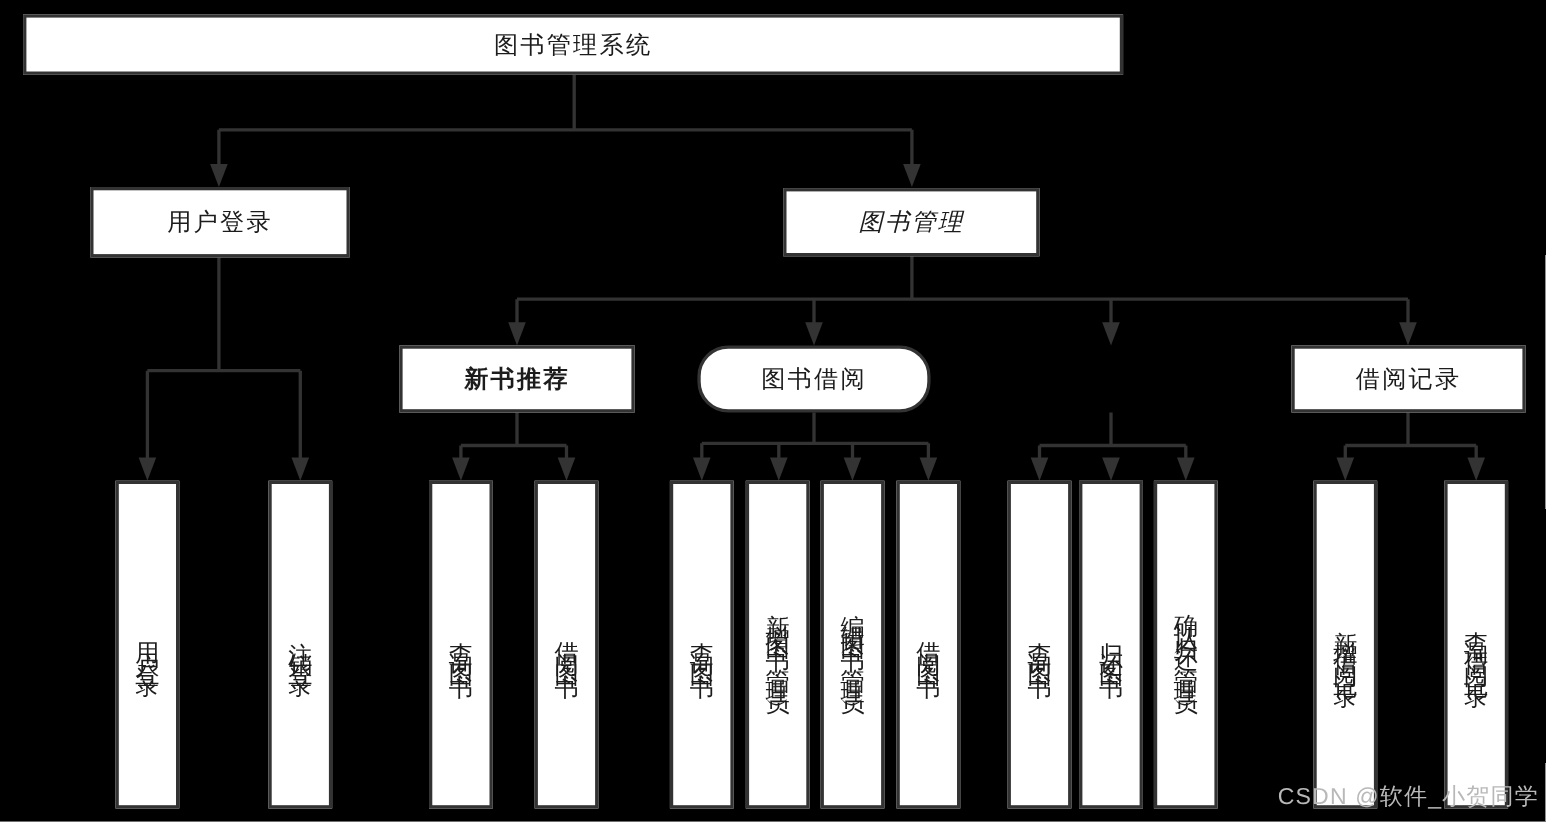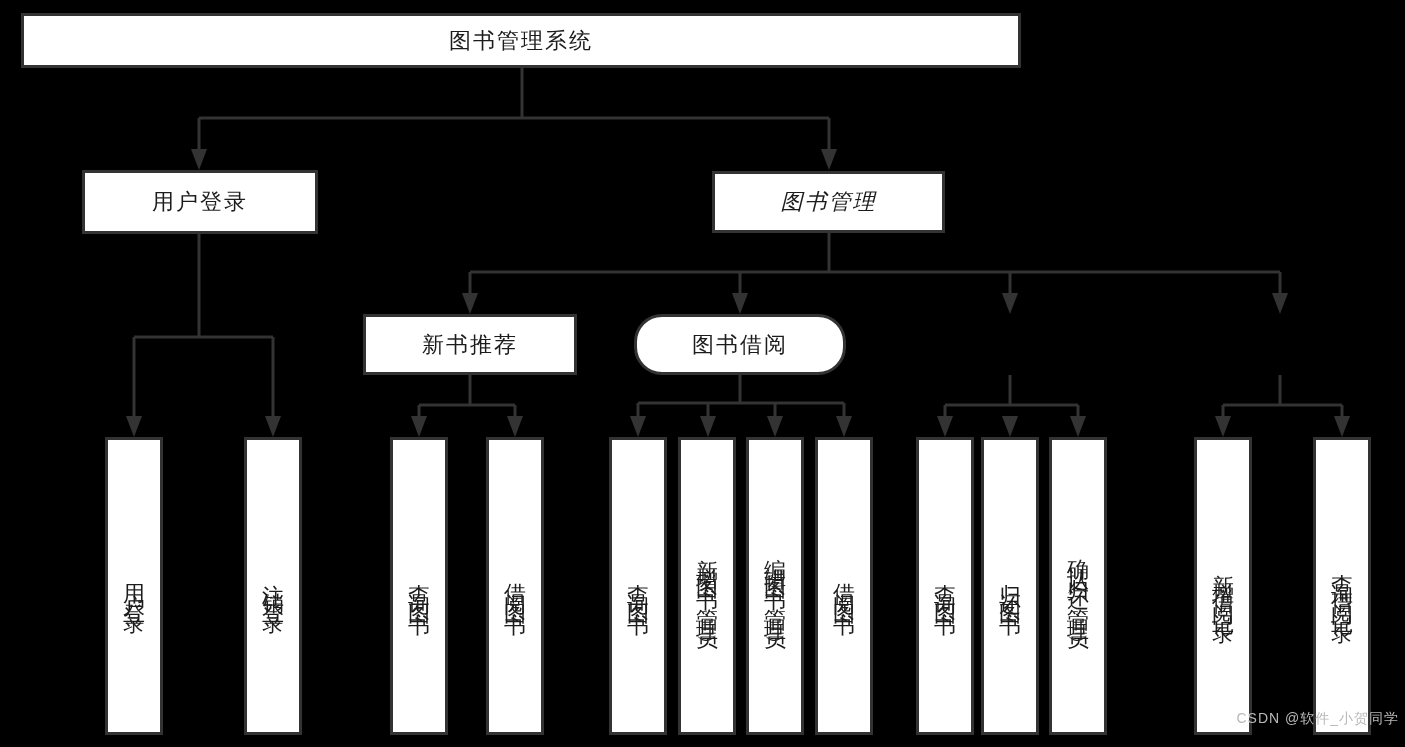--- a/index.html
+++ b/index.html
@@ -40,36 +40,36 @@
     letter-spacing: 10px;
     color: #1c1c1c;
     white-space: nowrap;
   }
   
   .n-root           { left: 21px;   top: 13px;  width: 1000px; height: 55px; }
   
   .n-user-login     { left: 82px;   top: 170px; width: 236px;  height: 64px; }
   .n-book-mgmt      { left: 712px;  top: 171px; width: 233px;  height: 62px; font-style: italic; }
   
-  .n-new-book-rec   { left: 363px;  top: 314px; width: 214px;  height: 61px; }
+  .n-new-book-rec   { left: 363px;  top: 314px; width: 214px;  height: 61px; font-weight: bold; }
   .n-book-borrow    { left: 634px;  top: 314px; width: 212px;  height: 61px; border-radius: 28px; }
   .n-current-borrow { left: 904px;  top: 314px; width: 213px;  height: 61px; }
   .n-borrow-records { left: 1174px; top: 314px; width: 213px;  height: 61px; }
   
   .leaf { top: 437px; width: 58px; height: 298px; }
   .l-g1a { left: 105px; }  .l-g1b { left: 244px; }
   .l-g2a { left: 390px; }  .l-g2b { left: 486px; }
   .l-g3a { left: 609px; }  .l-g3b { left: 678px; }  .l-g3c { left: 746px; }  .l-g3d { left: 815px; }
   .l-g4a { left: 916px; }  .l-g4b { left: 981px; }  .l-g4c { left: 1049px; }
   .l-g5a { left: 1194px; } .l-g5b { left: 1313px; }
   .watermark {
     position: absolute;
     right: 6px;
     top: 710px;
-    font-size: 14px;
+    font-size: 21px;
     letter-spacing: 1px;
     color: #b8b8b8;
     z-index: 3;
     white-space: nowrap;
   }
 </style>
 </head>
 <body>
 
 <div class="canvas">
@@ -124,20 +124,23 @@
   <div class="box h n-book-mgmt">
     <span>图书管理</span>
   </div>
 
   <div class="box h n-new-book-rec">
     <span>新书推荐</span>
   </div>
   <div class="box h n-book-borrow">
     <span>图书借阅</span>
   </div>
+  <div class="box h n-borrow-records">
+    <span>借阅记录</span>
+  </div>
 
   <div class="box v leaf l-g1a">
     <span>用户登录</span>
   </div>
   <div class="box v leaf l-g1b">
     <span>注销登录</span>
   </div>
 
   <div class="box v leaf l-g2a">
     <span>查询图书</span>

